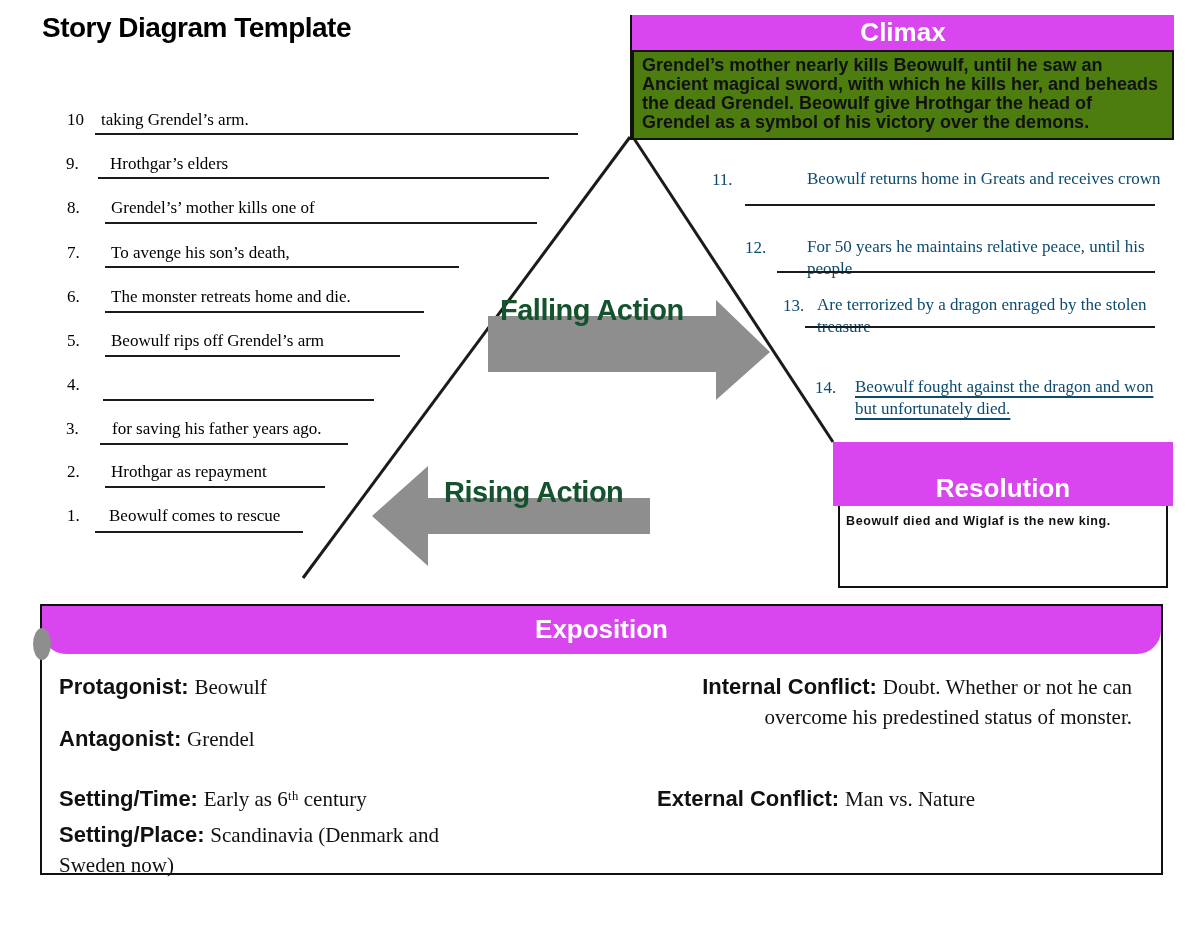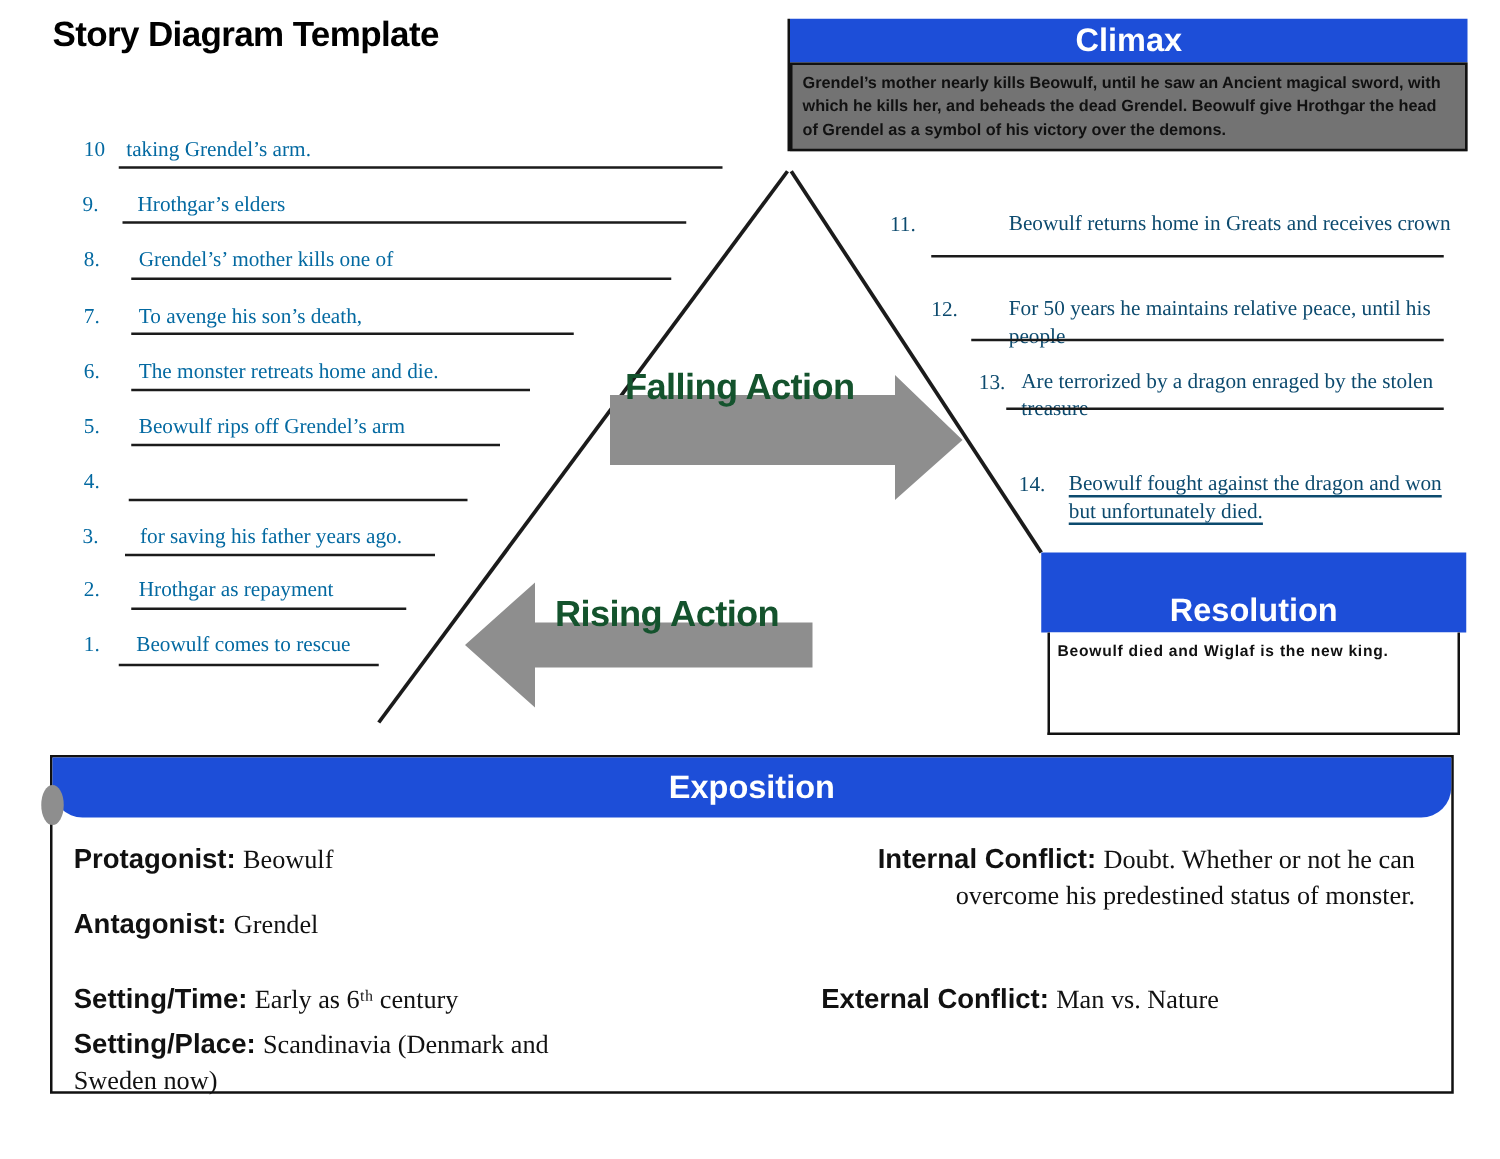--- a/index.html
+++ b/index.html
@@ -4,38 +4,38 @@
 <style>
   html,body{margin:0;padding:0;background:#fff;}
   #canvas{position:relative;width:1200px;height:927px;background:#ffffff;overflow:hidden;
           font-family:"Liberation Sans",sans-serif;color:#111;}
   .abs{position:absolute;}
   #plot-svg{position:absolute;left:0;top:0;width:1200px;height:927px;pointer-events:none;}
 
   .doc-title{font-size:28px;font-weight:800;letter-spacing:-0.5px;color:#000;}
 
   
-  .item{position:absolute;font-family:"Liberation Serif",serif;font-size:17px;color:#0369a1;}
+  .item{position:absolute;font-family:"Liberation Serif",serif;font-size:17px;color:#000000;}
   .item .num{position:absolute;left:-32px;top:0;}
   .item .txt{display:block;padding-left:6px;white-space:nowrap;}
   .item .blank{position:absolute;left:0;right:0;bottom:0;border-top:2px solid #1b1b1b;}
   .ritem{position:absolute;font-family:"Liberation Serif",serif;font-size:17px;color:#0c4a6e;}
   .ritem .num{position:absolute;top:2px;}
   .ritem .txt{display:block;line-height:22px;}
   .ritem .blank{position:absolute;border-top:2px solid #1b1b1b;}
   .u2{ text-decoration:underline;text-underline-offset:4px;text-decoration-thickness:1.5px;}
 
   
   .arrow-label{font-size:29px;font-weight:800;letter-spacing:-0.5px;color:#14532d;}
 
   
   .climax-box{left:630px;top:15px;width:542px;border-left:2px solid #111;}
-  .bar{background:#1d4ed8;color:#fff;text-align:center;font-weight:800;}
+  .bar{background:#d946ef;color:#fff;text-align:center;font-weight:800;}
   .climax-box .bar{height:35px;line-height:35px;font-size:26px;}
-  .climax-box .bodytext{border:2px solid #111;background:#737373;font-weight:700;font-size:13px;
+  .climax-box .bodytext{border:2px solid #111;background:#4d7c0f;font-weight:700;font-size:18px;
                         line-height:19px;padding:4px 8px 6px 8px;}
 
   
   .resolution-box{left:833px;top:442px;width:340px;}
   .resolution-box .bar{height:64px;font-size:26px;padding-top:0;display:flex;align-items:flex-end;justify-content:center;}
   .resolution-box .bar span{display:block;margin-bottom:2px;}
   .resolution-box .bodytext{margin:0 5px;border:2px solid #111;border-top:none;background:#fff;
                             height:64px;font-weight:700;font-size:12.5px;letter-spacing:0.6px;
                             padding:8px 6px;}
 

